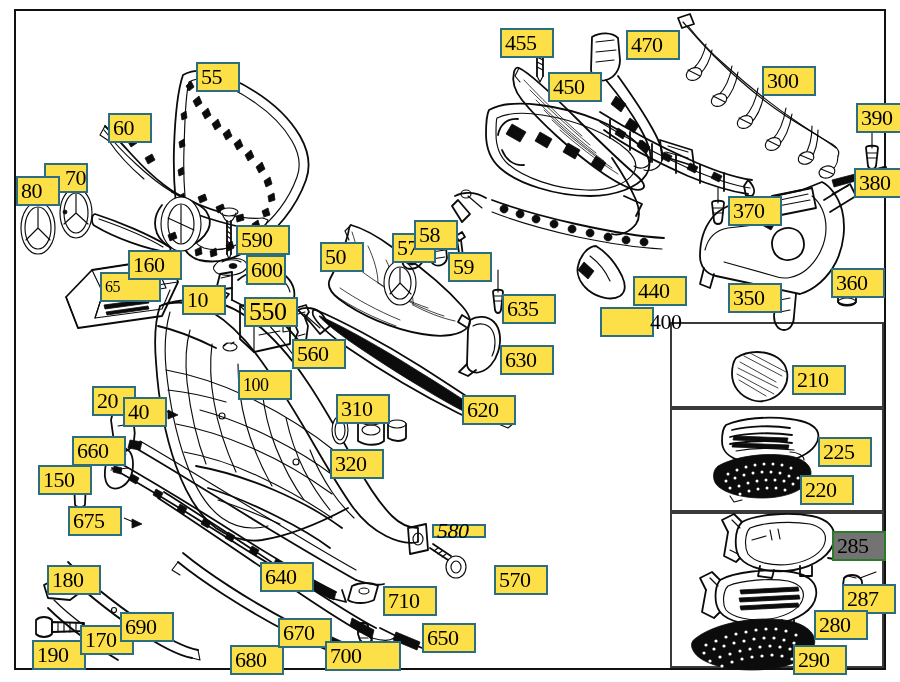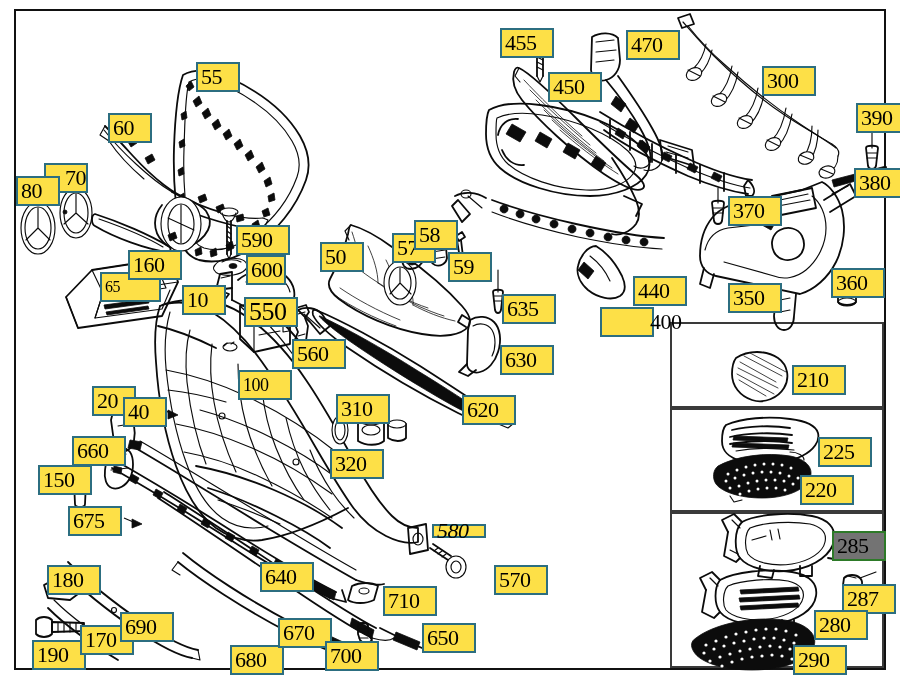--- a/index.html
+++ b/index.html
@@ -883,21 +883,21 @@
       </div>
       <div class="label" style="left: 260px; top: 562px; width: 54px; height: 30px; font-size: 22px;">
         <span>640</span>
       </div>
       <div class="label" style="left: 230px; top: 645px; width: 54px; height: 30px; font-size: 22px;">
         <span>680</span>
       </div>
       <div class="label" style="left: 278px; top: 618px; width: 54px; height: 30px; font-size: 22px;">
         <span>670</span>
       </div>
-      <div class="label" style="left: 325px; top: 641px; width: 54px; height: 30px; font-size: 22px;">
+      <div class="label" style="left: 325px; top: 641px; width: 76px; height: 30px; font-size: 22px;">
         <span>700</span>
       </div>
       <div class="label" style="left: 383px; top: 586px; width: 54px; height: 30px; font-size: 22px;">
         <span>710</span>
       </div>
       <div class="label" style="left: 422px; top: 623px; width: 54px; height: 30px; font-size: 22px; align-items: center;">
         <span>650</span>
       </div>
       <div class="label" style="left: 432px; top: 524px; width: 54px; height: 14px; font-size: 22px; font-style: italic;">
         <span>580</span>

